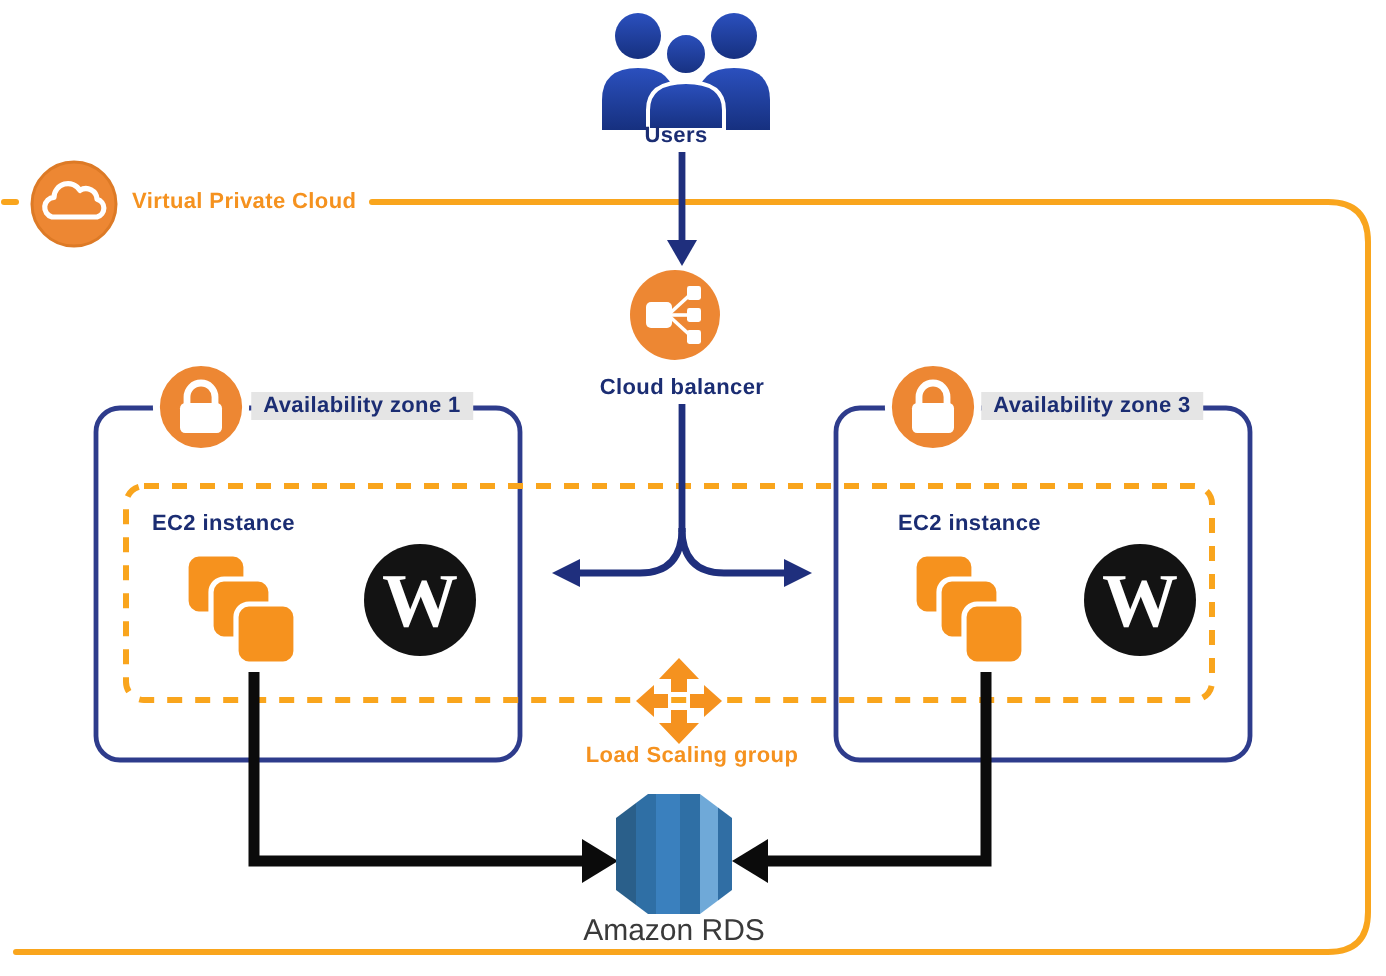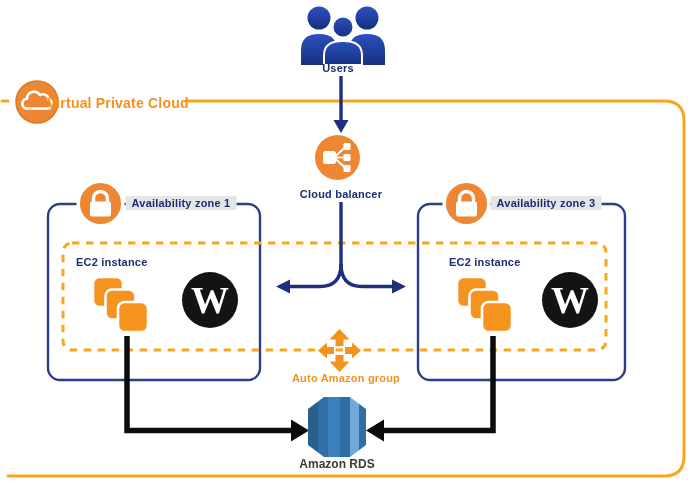--- a/index.html
+++ b/index.html
@@ -9,21 +9,21 @@
   }
   #wires{position:absolute;left:0;top:0;z-index:1;}
   .icon{position:absolute;z-index:3;}
   .lbl{
     position:absolute;z-index:4;font-weight:bold;white-space:nowrap;
     color:#1B2D73;font-size:11px;letter-spacing:.2px;text-align:center;
   }
   .lbl.center{transform:translateX(-50%);}
   .lbl.orange{color:#F5921F;}
   .lbl.onborder{background:#e5e5e5;padding:1px 6px;}
-  .lbl.small{font-weight:bold;font-size:12px;color:#3a3a3a;letter-spacing:0;}
+  .lbl.small{font-weight:normal;font-size:15px;color:#3a3a3a;letter-spacing:0;}
 </style>
 </head>
 <body>
 
 <div id="stage">
 
   <svg id="wires" width="693" height="488" viewBox="0 0 693 488">
 
     <g stroke="#F9A51D" stroke-width="3" fill="none" stroke-linecap="round">
       <path d="M186 101 H664 Q684 101 684 121 V456 Q684 476 664 476 H8"></path>
@@ -173,22 +173,22 @@
         <rect x="11" y="0" width="10" height="62" fill="#2F6FA5"></rect>
         <rect x="21" y="0" width="12" height="62" fill="#3A80BE"></rect>
         <rect x="33" y="0" width="10" height="62" fill="#2F6FA5"></rect>
         <rect x="43" y="0" width="9" height="62" fill="#6FA9D8"></rect>
         <rect x="52" y="0" width="8" height="62" fill="#306EA4"></rect>
       </g>
     </svg>
   </div>
 
   <div class="lbl center" style="left:338px;top:62px">Users</div>
-  <div class="lbl orange" style="left:47px;top:95px;font-size:14px">Virtual Private Cloud</div>
+  <div class="lbl orange" style="left:66px;top:95px;font-size:11px">Virtual Private Cloud</div>
   <div class="lbl center" style="left:341px;top:188px">Cloud balancer</div>
   <div class="lbl center onborder" style="left:181px;top:196px">Availability zone 1</div>
   <div class="lbl center onborder" style="left:546px;top:196px">Availability zone 3</div>
   <div class="lbl" style="left:76px;top:256px">EC2 instance</div>
   <div class="lbl" style="left:449px;top:256px">EC2 instance</div>
-  <div class="lbl center orange" style="left:346px;top:372px">Auto Amazon group</div>
+  <div class="lbl center orange" style="left:346px;top:372px">Load Scaling group</div>
   <div class="lbl center small" style="left:337px;top:457px">Amazon RDS</div>
 
 </div>
 
 </body></html>

